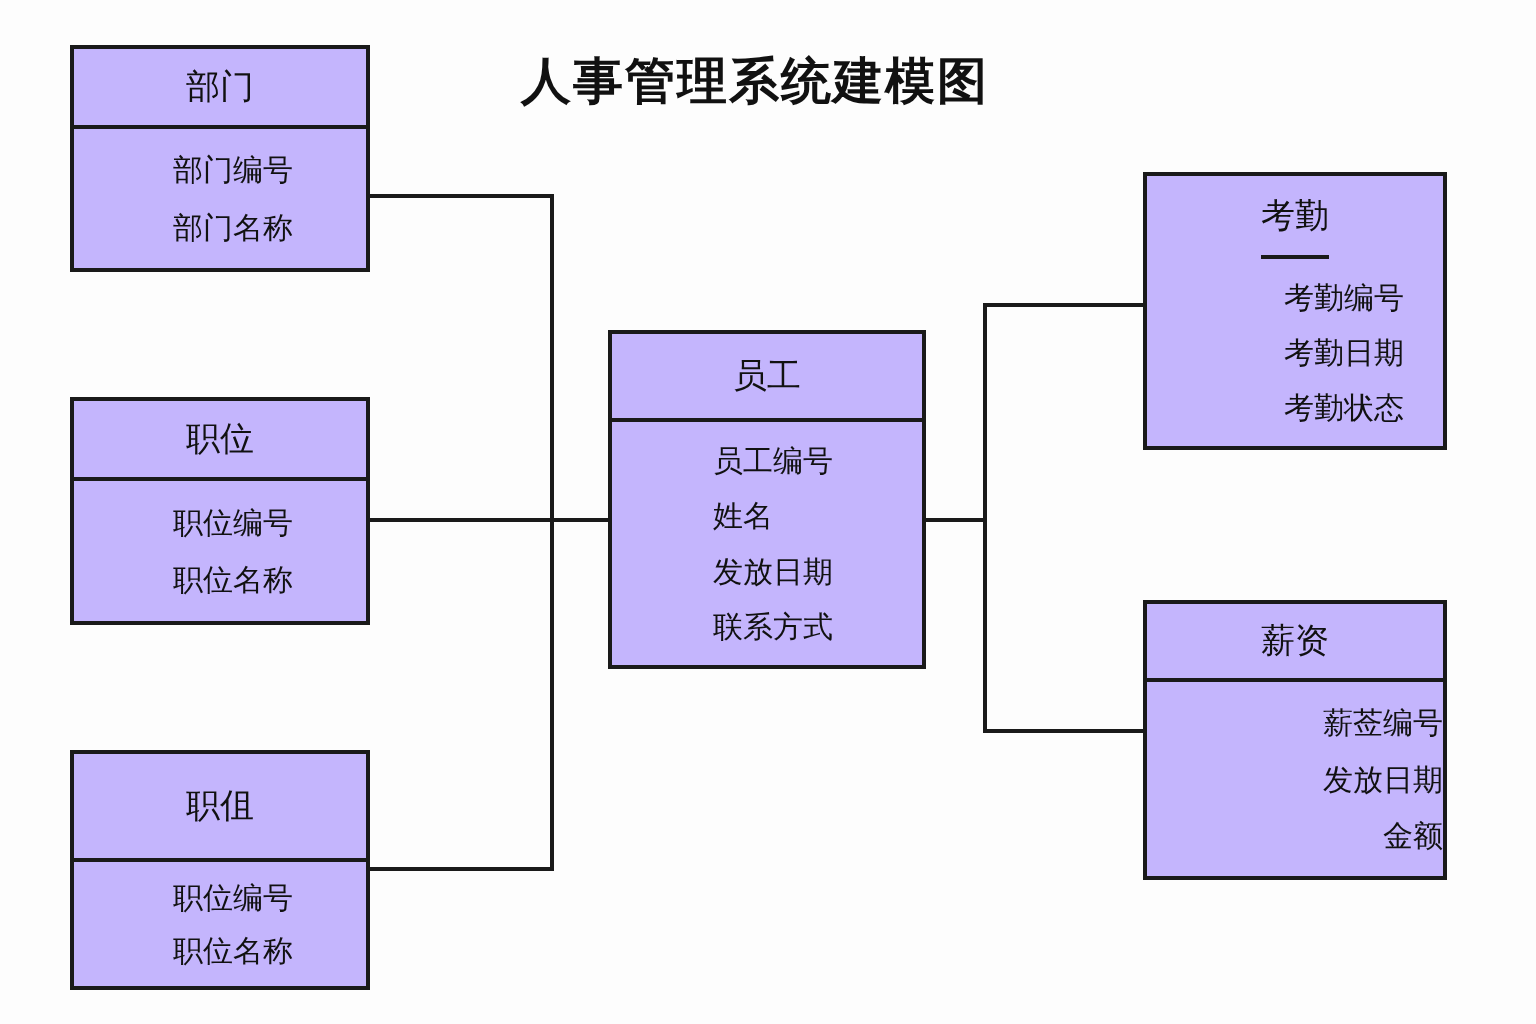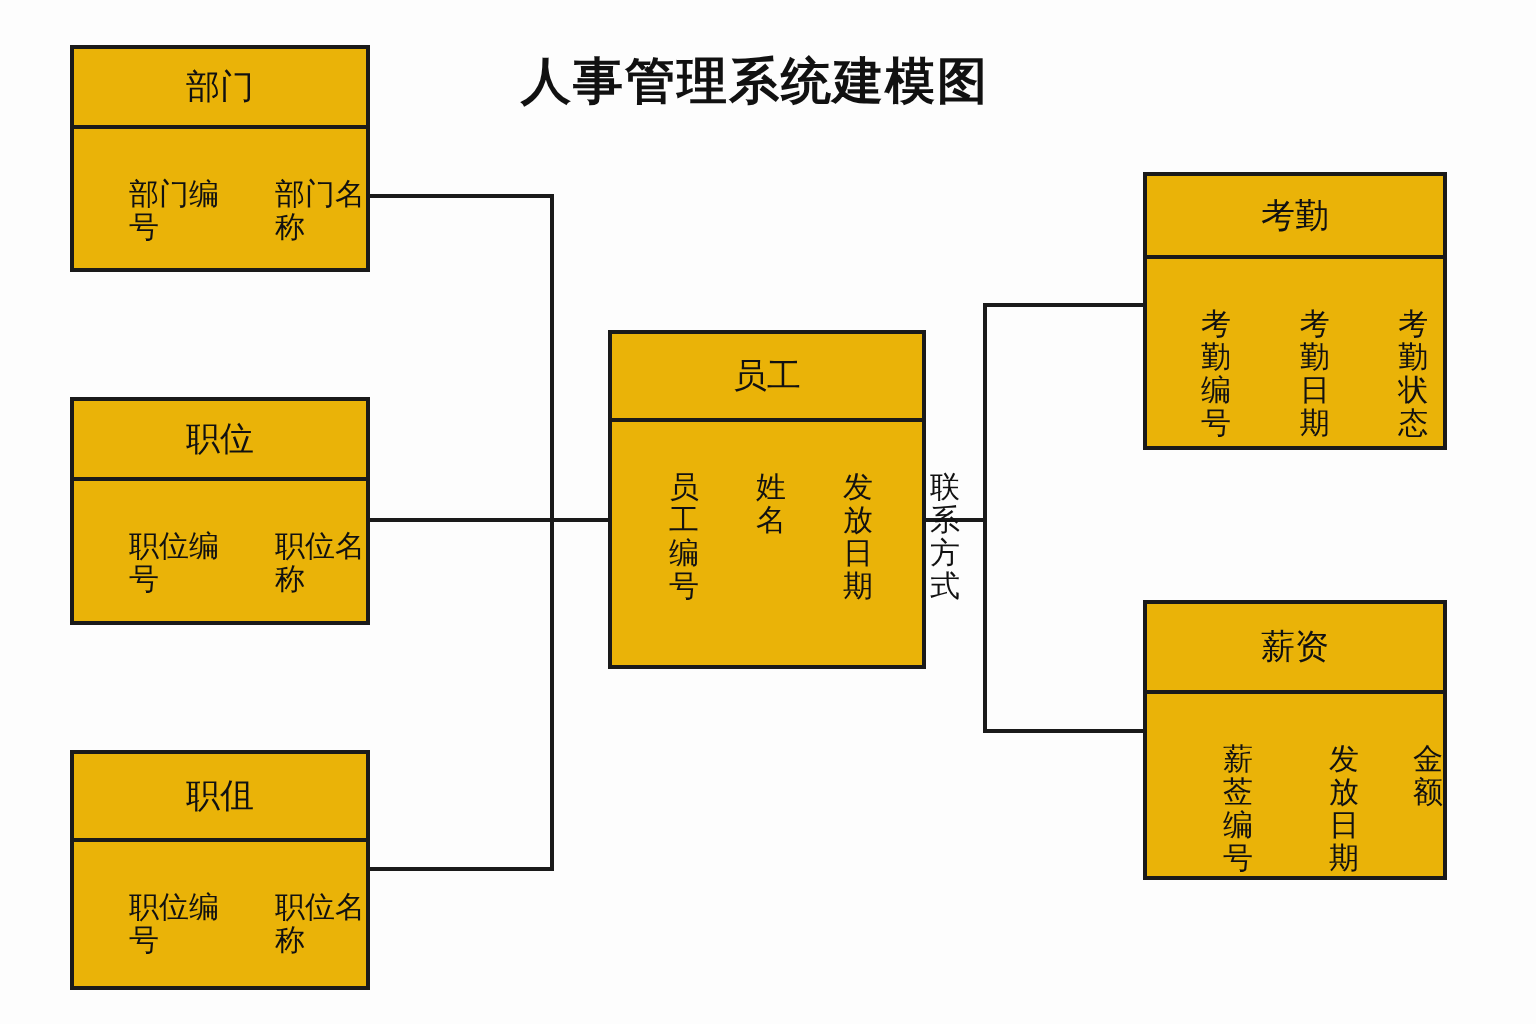--- a/index.html
+++ b/index.html
@@ -23,68 +23,68 @@
     font-weight: 700;
     letter-spacing: 2px;
   }
   .connector-layer {
     position: absolute;
     left: 0; top: 0;
     width: 1536px; height: 1024px;
   }
   .entity {
     position: absolute;
-    background: #eab308;
+    background: #c4b5fd;
     border: 4px solid #1a1a1a;
     display: flex;
     flex-direction: column;
-    gap: 48px;
   }
   .entity-header {
     border-bottom: 4px solid #1a1a1a;
     display: flex;
     align-items: center;
     justify-content: center;
     font-size: 34px;
     font-weight: 400;
     flex: 0 0 auto;
   }
   .entity-body {
     flex: 1 1 auto;
     display: flex;
-    flex-direction: row;
+    flex-direction: column;
     justify-content: space-evenly;
+    padding-left: 44px;
   }
   .entity-field {
     font-size: 30px;
     line-height: 1.1;
   }
   
   .entity-department { left: 70px;  top: 45px;  width: 300px; height: 227px; }
   .entity-department .entity-header { height: 80px; }
   .entity-department .entity-field  { padding-left: 55px; }
 
   .entity-position   { left: 70px;  top: 397px; width: 300px; height: 228px; }
   .entity-position .entity-header { height: 80px; }
   .entity-position .entity-field  { padding-left: 55px; }
 
   .entity-position2  { left: 70px;  top: 750px; width: 300px; height: 240px; }
-  .entity-position2 .entity-header { height: 88px; }
+  .entity-position2 .entity-header { height: 108px; }
   .entity-position2 .entity-field  { padding-left: 55px; }
 
   .entity-employee   { left: 608px; top: 330px; width: 318px; height: 339px; }
   .entity-employee .entity-header { height: 88px; }
   .entity-employee .entity-field  { padding-left: 57px; }
 
-  .entity-attendance { left: 1143px; top: 172px; width: 304px; height: 278px; }
+  .entity-attendance { left: 1143px; top: 172px; width: 304px; height: 278px; align-items: center; }
   .entity-attendance .entity-header { height: 83px; }
   .entity-attendance .entity-field  { padding-left: 54px; }
 
   .entity-salary     { left: 1143px; top: 600px; width: 304px; height: 280px; }
-  .entity-salary .entity-header { height: 90px; }
+  .entity-salary .entity-header { height: 78px; }
   .entity-salary .entity-field  { padding-left: 54px; text-align: right; }
 </style>
 </head>
 <body>
 
 <div class="canvas">
 
   <svg class="connector-layer" viewBox="0 0 1536 1024" xmlns="http://www.w3.org/2000/svg">
     <g stroke="#1a1a1a" stroke-width="4" fill="none">
       <line x1="370" y1="196" x2="554" y2="196"></line>

